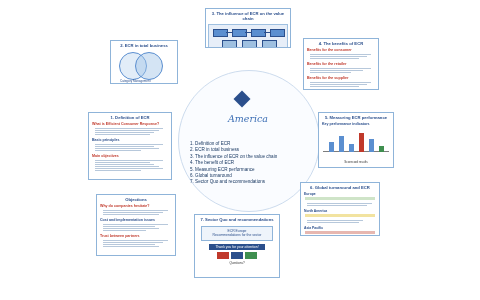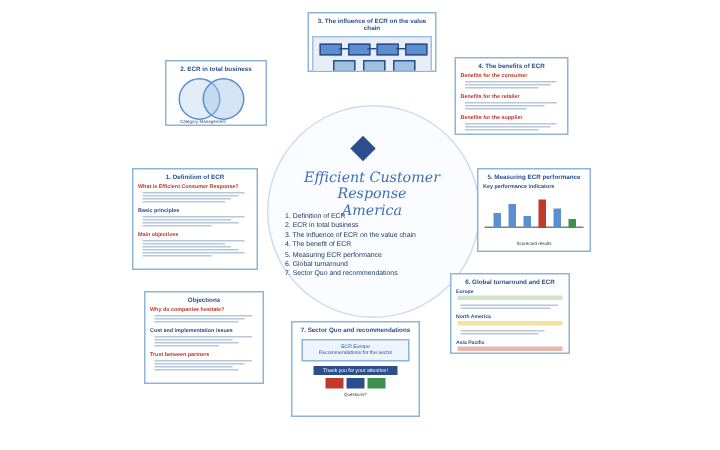--- a/index.html
+++ b/index.html
@@ -116,21 +116,20 @@
 </style>
 </head>
 <body>
 
 <div class="canvas">
 
   <div class="center-ring"></div>
   <div class="center-diamond"></div>
 
   <div class="center-title">
-    <div>Efficient Customer Response</div>
     <div>America</div>
   </div>
 
   <div class="center-list">
     <div>1. Definition of ECR</div>
     <div>2. ECR in total business</div>
     <div>3. The influence of ECR on the value chain</div>
     <div>4. The benefit of ECR</div>
     <div>5. Measuring ECR performance</div>
     <div>6. Global turnaround</div>

